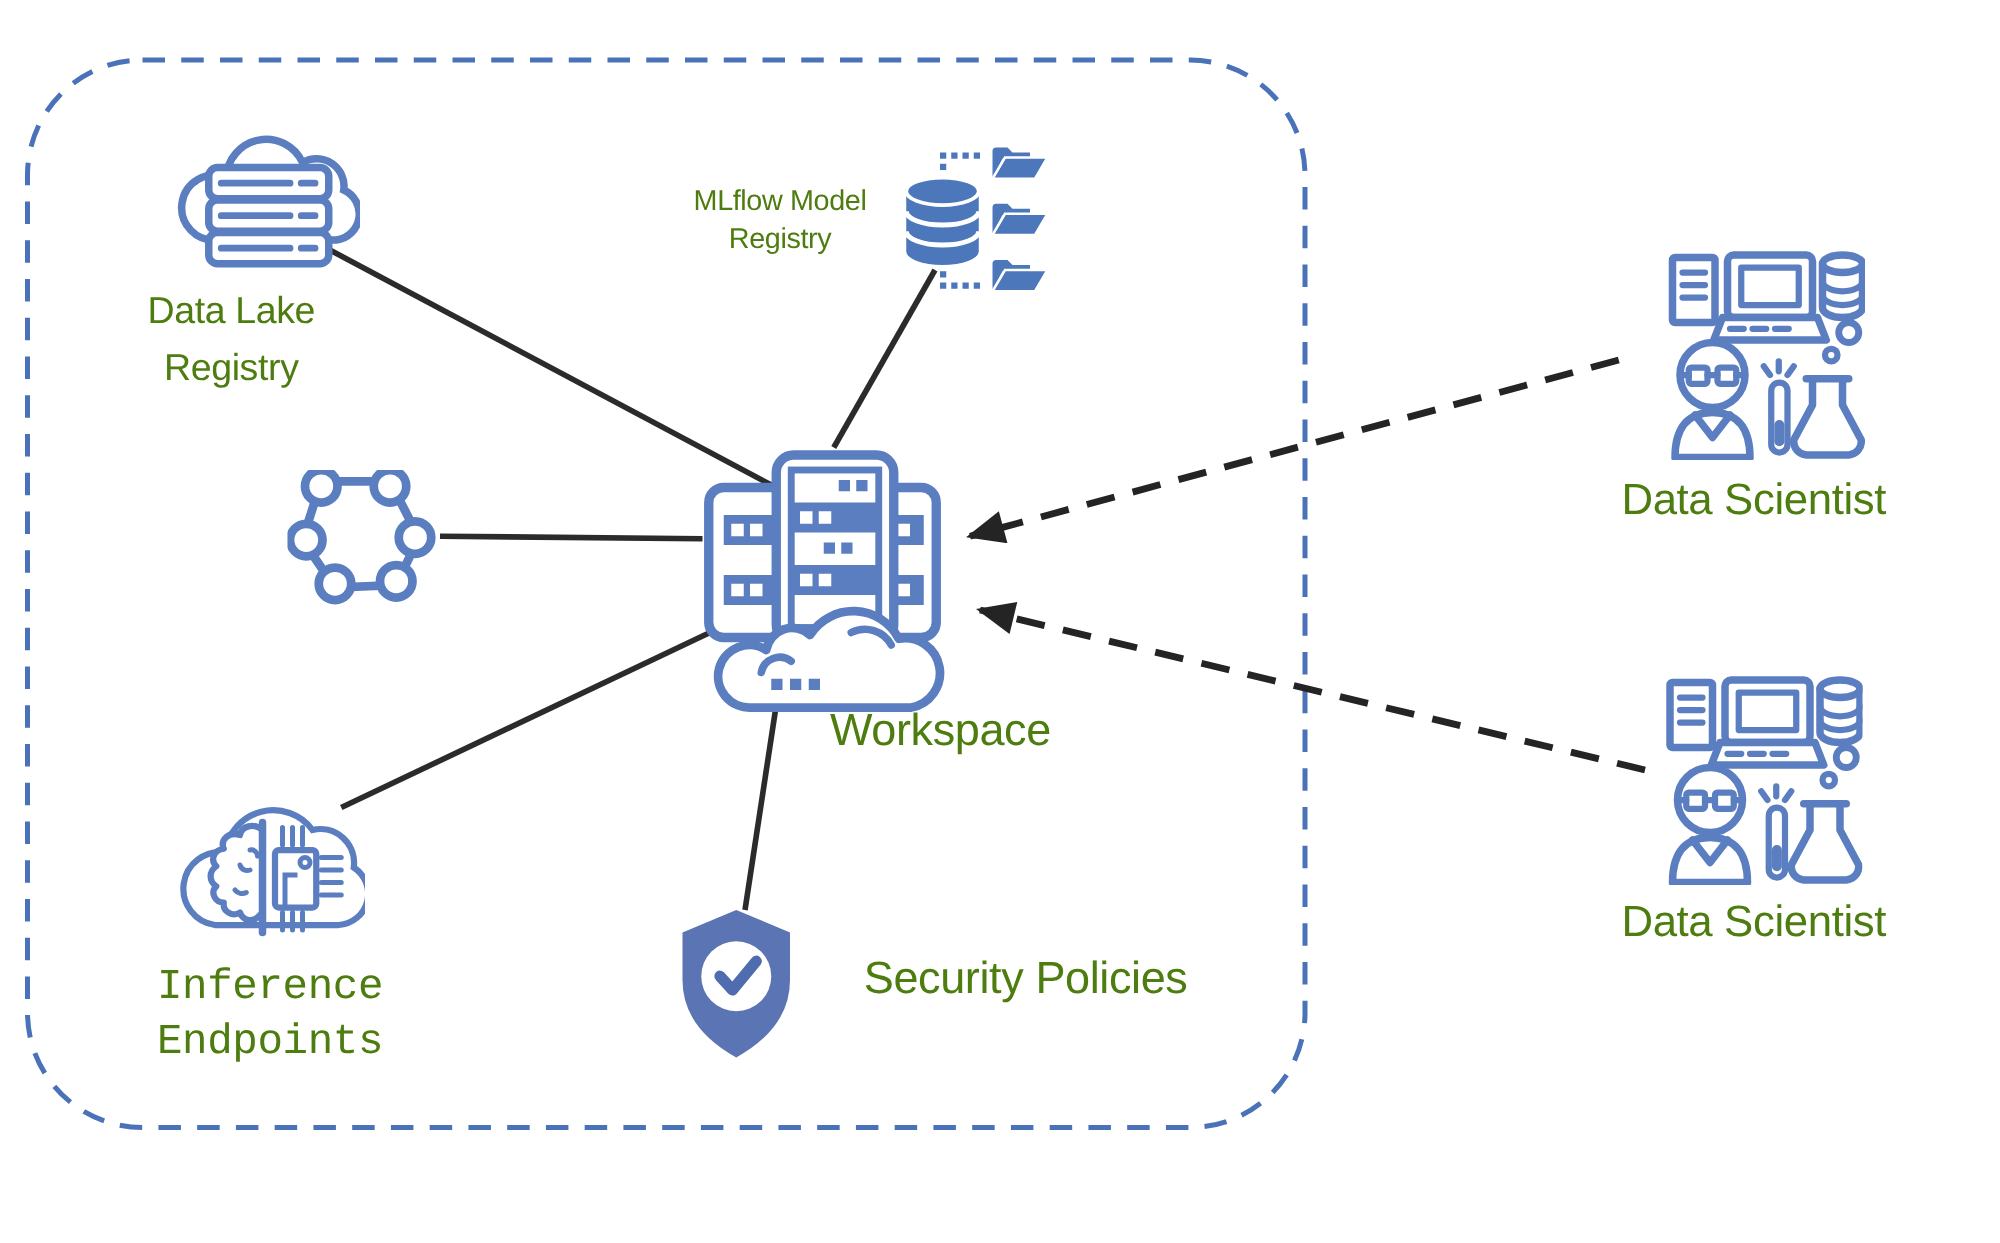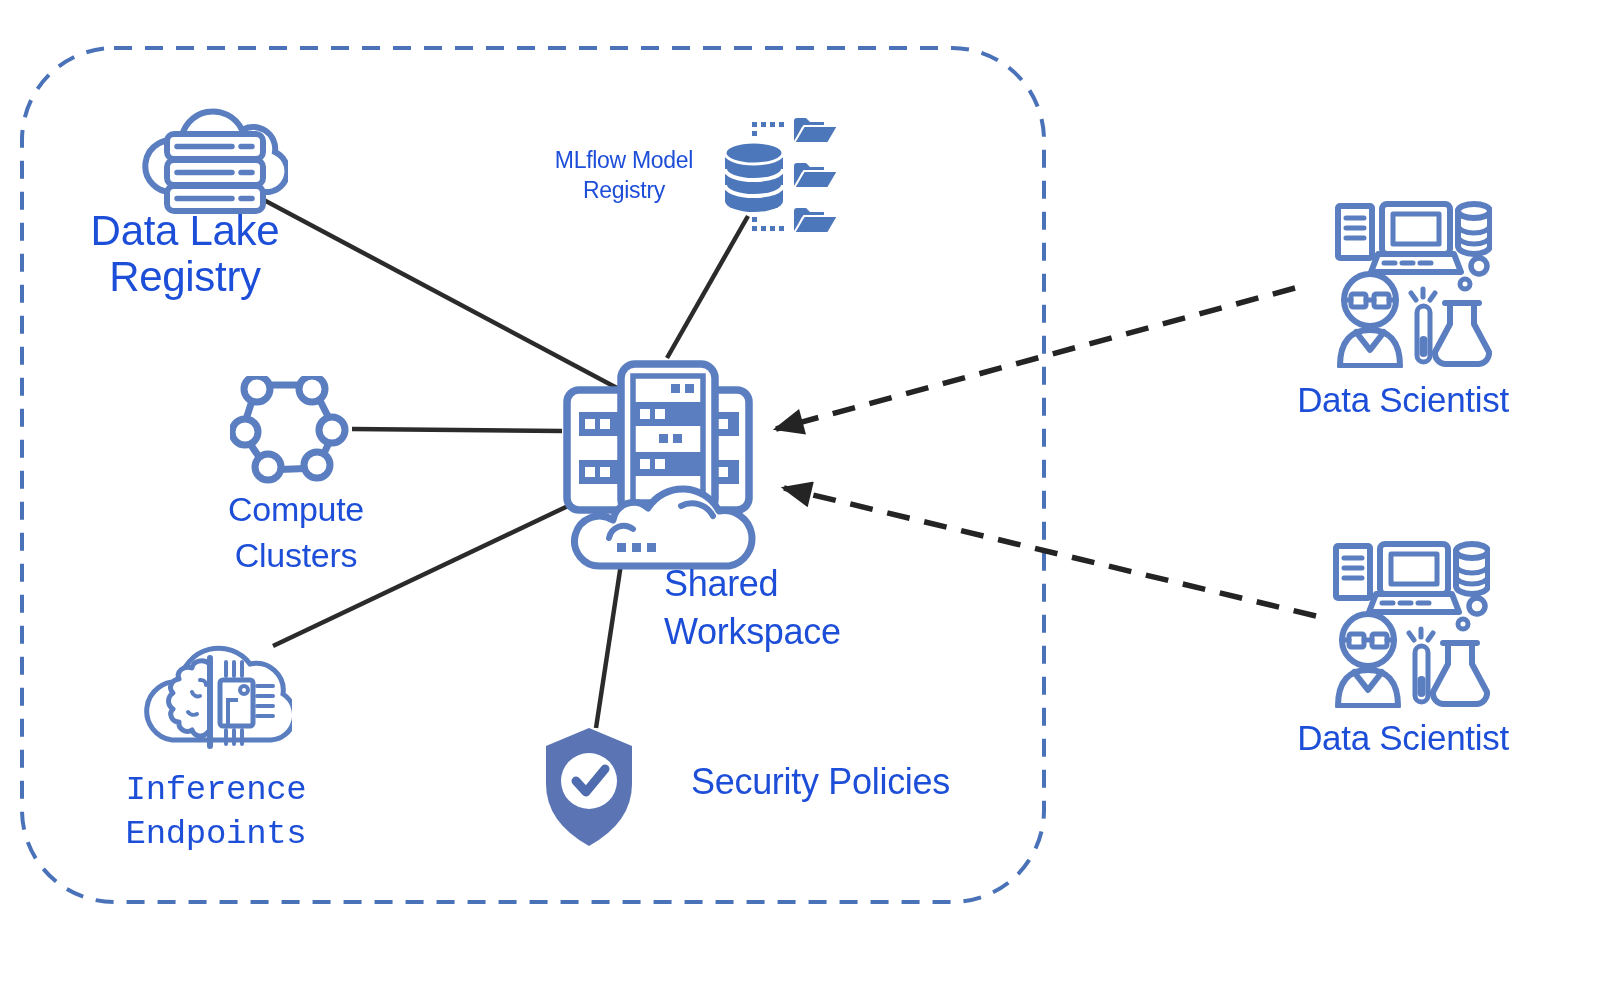--- a/index.html
+++ b/index.html
@@ -2,24 +2,24 @@
 <html><head>
 <meta charset="utf-8">
 <style>
   html,body{margin:0;padding:0;background:#ffffff;}
   #canvas{
     position:relative;width:1600px;height:994px;overflow:hidden;background:#ffffff;
     font-family:"Liberation Sans", sans-serif;
   }
   .abs{position:absolute;}
   #overlay{left:0;top:0;width:1600px;height:994px;}
-  .lbl{color:#1d4ed8;text-align:center;letter-spacing:-0.3px;}
+  .lbl{color:#4d7c0f;text-align:center;letter-spacing:-0.3px;}
   .lbl span{display:block;}
   
-  #lb-datalake{left:75px;top:208px;width:220px;font-size:42px;line-height:46px;}
+  #lb-datalake{left:75px;top:226px;width:220px;font-size:30px;line-height:46px;}
   #lb-mlflow{left:518px;top:145px;width:212px;font-size:23px;line-height:30px;}
   #lb-compute{left:193px;top:486px;width:206px;font-size:34px;line-height:46px;}
   #lb-inference{left:28px;top:768px;width:376px;font-size:34px;line-height:44px;font-family:Liberation Mono, monospace;}
   #lb-workspace{left:664px;top:560px;width:260px;font-size:36px;line-height:48px;text-align:left;}
   #lb-security{left:650px;top:760px;width:300px;font-size:36px;line-height:44px;text-align:right;}
   #lb-sci1{left:1280px;top:378px;width:246px;font-size:35px;line-height:44px;}
   #lb-sci2{left:1280px;top:716px;width:246px;font-size:35px;line-height:44px;}
   #lb-boundary{left:240px;top:896px;width:700px;font-size:38px;line-height:48px;}
   
   #ic-datalake{left:128px;top:90px;width:160px;height:130px;}
@@ -110,24 +110,20 @@
     <polygon points="27,9 82,9 105,54 87,92 38,94 12,56" fill="none" stroke="#5b7ec1" stroke-width="7"></polygon>
     <g fill="#ffffff" stroke="#5b7ec1" stroke-width="7">
       <circle cx="27" cy="9" r="13" transform="translate(0,4)"></circle>
       <circle cx="82" cy="9" r="13" transform="translate(0,4)"></circle>
       <circle cx="105" cy="54" r="13" transform="translate(-3,0)"></circle>
       <circle cx="87" cy="92" r="13" transform="translate(0,-3)"></circle>
       <circle cx="38" cy="94" r="13" transform="translate(0,-3)"></circle>
       <circle cx="12" cy="56" r="13" transform="translate(3,0)"></circle>
     </g>
   </svg>
-  <div id="lb-compute" class="abs lbl">
-    <span>Compute</span>
-    <span>Clusters</span>
-  </div>
 
   <svg id="ic-inference" class="abs" viewBox="0 0 162 154">
     <path d="M42,140 A29,29 0 1 1 50,82 A39,39 0 0 1 120,64 A27,27 0 0 1 153,94 A25,25 0 0 1 141,140 Z" fill="#ffffff" stroke="#5b7ec1" stroke-width="5"></path>
     <path d="M80,64 c-7,-6 -17,-3 -18,4 c-9,-3 -16,4 -13,11 c-8,1 -11,9 -6,14 c-6,4 -6,12 0,16 c-5,5 -1,13 6,13 c-1,7 7,12 13,8 c2,6 9,8 14,4 l4,-4 Z" fill="#ffffff" stroke="#5b7ec1" stroke-width="5" stroke-linejoin="round"></path>
     <path d="M62,92 a6,6 0 0 0 8,4 M58,112 a7,7 0 0 0 9,2 M70,80 a5,5 0 0 1 6,5" fill="none" stroke="#5b7ec1" stroke-width="4" stroke-linecap="round"></path>
     <path d="M80,58 V146" stroke="#5b7ec1" stroke-width="6" stroke-linecap="round"></path>
     <rect x="90" y="80" width="33" height="46" rx="3" fill="#ffffff" stroke="#5b7ec1" stroke-width="5"></rect>
     <circle cx="114" cy="90" r="4" fill="none" stroke="#5b7ec1" stroke-width="4"></circle>
     <path d="M98,124 V100 h10" fill="none" stroke="#5b7ec1" stroke-width="4"></path>
     <g stroke="#5b7ec1" stroke-width="4" stroke-linecap="round">
@@ -175,21 +171,20 @@
       <rect x="102" y="103" width="10" height="10" fill="#ffffff"></rect>
 
     <path d="M48,210 A25,25 0 1 1 60,164 A21,21 0 0 1 95,152 A41,41 0 0 1 166,155 A27,27 0 1 1 176,210 Z" fill="#ffffff" stroke="#5b7ec1" stroke-width="7" stroke-linejoin="round"></path>
     <path d="M128,150 a24,24 0 0 1 32,10" fill="none" stroke="#5b7ec1" stroke-width="6" stroke-linecap="round"></path>
     <path d="M56,182 a15,15 0 0 1 24,-9" fill="none" stroke="#5b7ec1" stroke-width="6" stroke-linecap="round"></path>
     <rect x="64" y="187" width="9" height="9" fill="#5b7ec1"></rect>
     <rect x="79" y="187" width="9" height="9" fill="#5b7ec1"></rect>
     <rect x="94" y="187" width="9" height="9" fill="#5b7ec1"></rect>
   </svg>
   <div id="lb-workspace" class="abs lbl">
-    <span>Shared</span>
     <span>Workspace</span>
   </div>
 
   <svg id="ic-security" class="abs" viewBox="0 0 102 128">
     <path d="M51,4 L94,22 L94,60 Q94,98 51,122 Q8,98 8,60 L8,22 Z" fill="#5a74b4"></path>
     <circle cx="51" cy="57" r="28" fill="#ffffff"></circle>
     <path d="M38,57 L48,68 L67,45" fill="none" stroke="#4e6cae" stroke-width="9" stroke-linecap="round" stroke-linejoin="round"></path>
   </svg>
   <div id="lb-security" class="abs lbl">
     <span>Security Policies</span>

